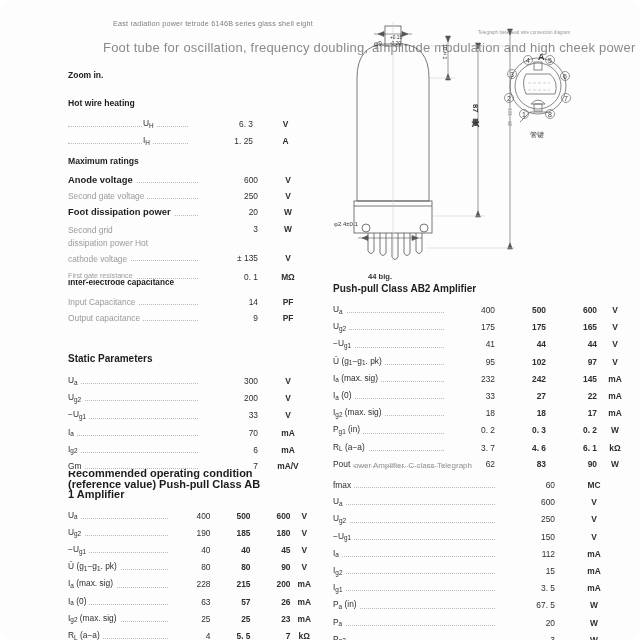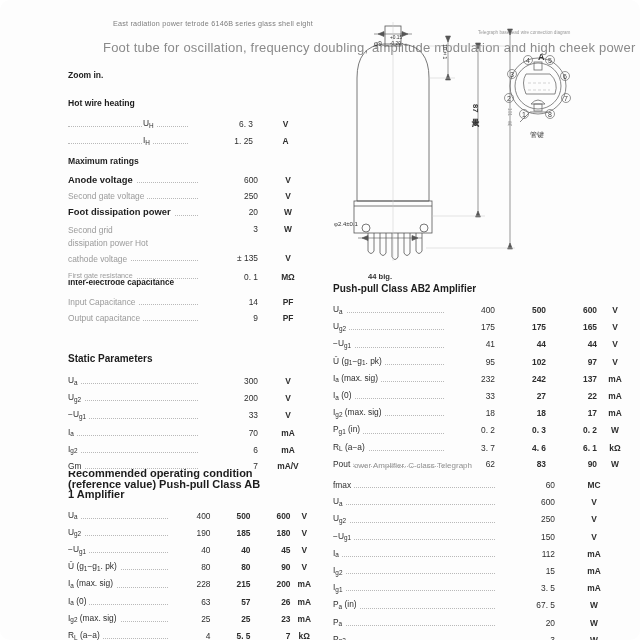--- a/index.html
+++ b/index.html
@@ -379,21 +379,21 @@
         <td class="lbl"><span class="lead"></span><span class="txt">Ū (g<sub>1</sub>−g<sub>1</sub>. pk)</span></td>
         <td class="val">95</td>
         <td class="val2">102</td>
         <td class="val3">97</td>
         <td class="unit">V</td>
       </tr>
       <tr>
         <td class="lbl"><span class="lead"></span><span class="txt">I<sub>a</sub> (max. sig)</span></td>
         <td class="val">232</td>
         <td class="val2">242</td>
-        <td class="val3">137</td>
+        <td class="val3">145</td>
         <td class="unit">mA</td>
       </tr>
       <tr>
         <td class="lbl"><span class="lead"></span><span class="txt">I<sub>a</sub> (0)</span></td>
         <td class="val">33</td>
         <td class="val2">27</td>
         <td class="val3">22</td>
         <td class="unit">mA</td>
       </tr>
       <tr>

